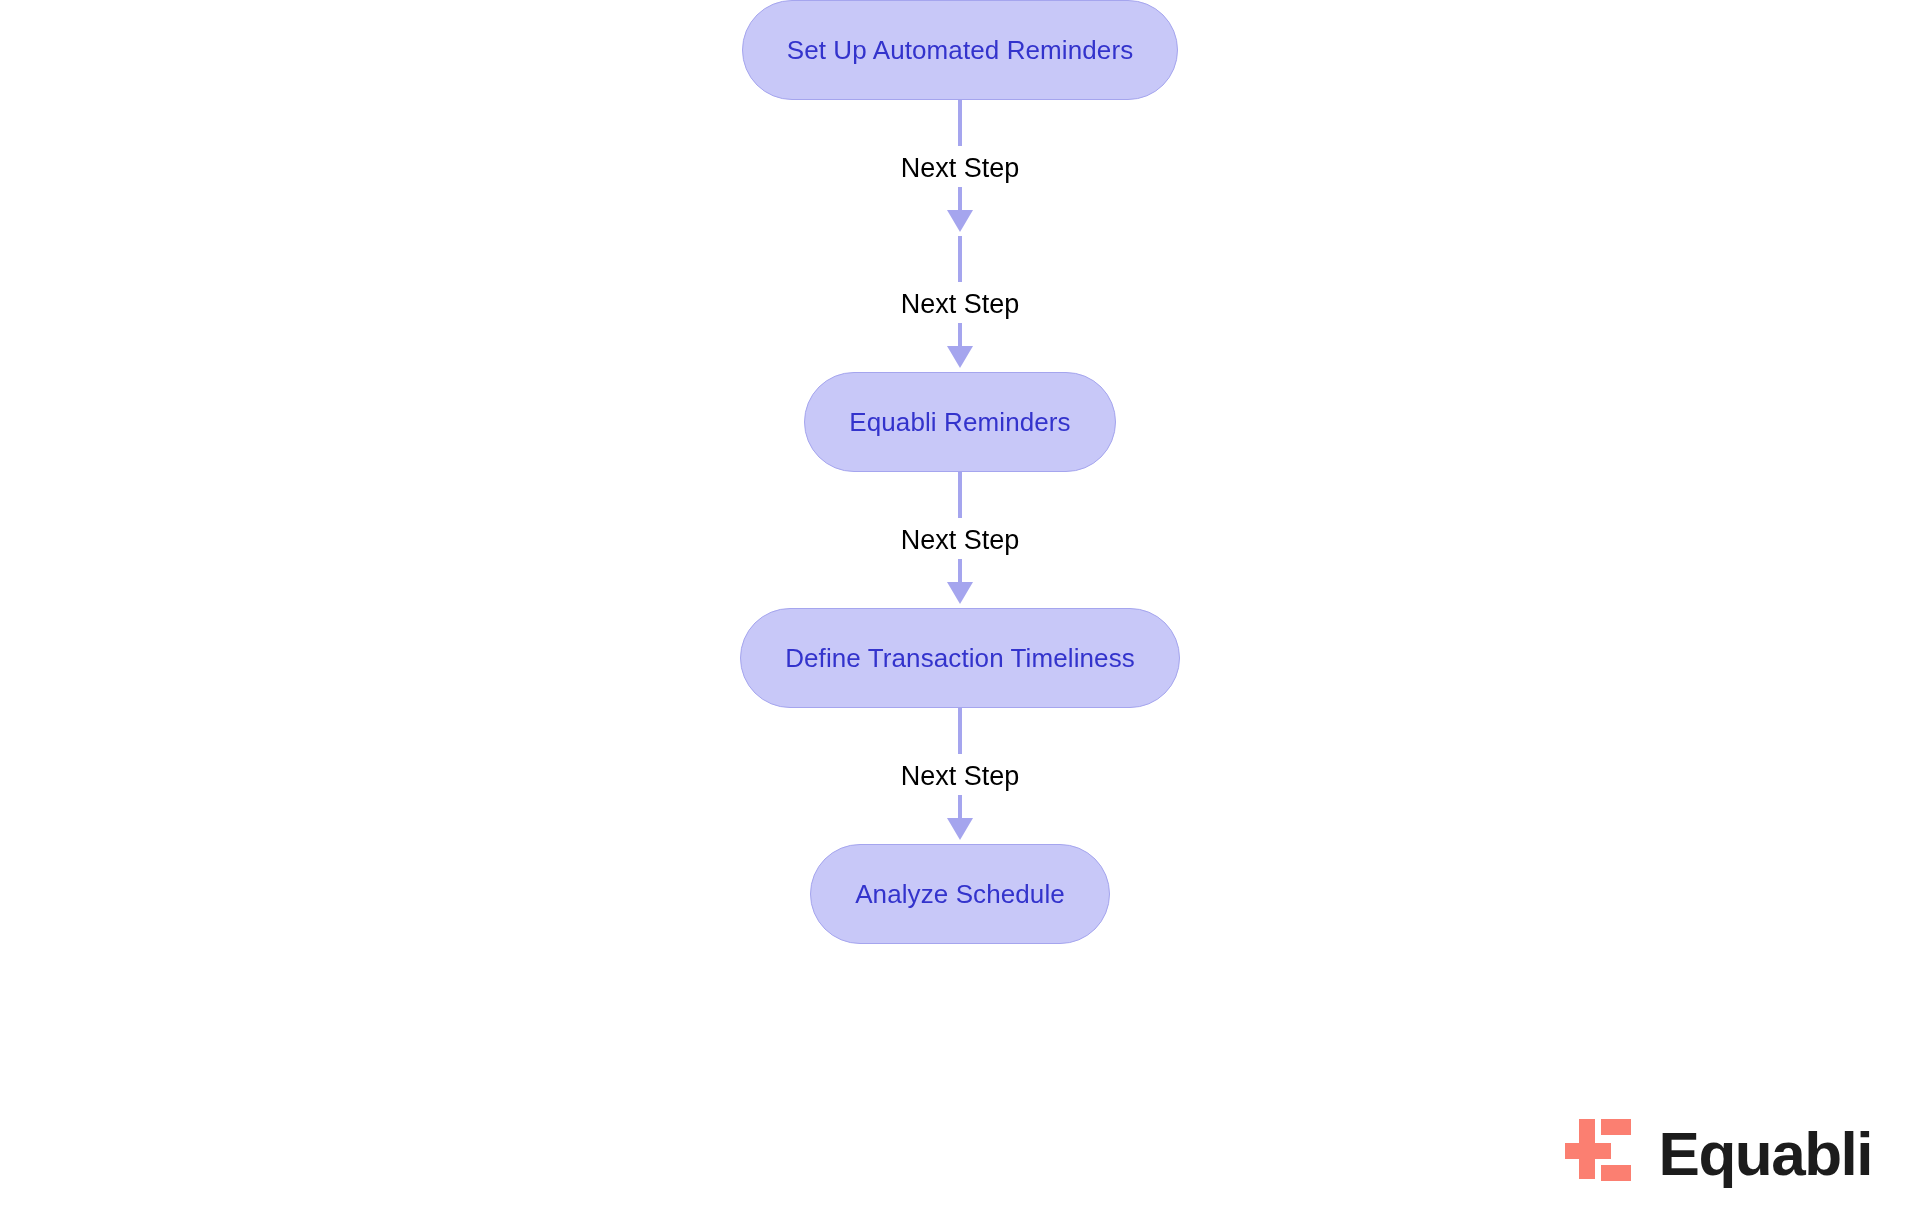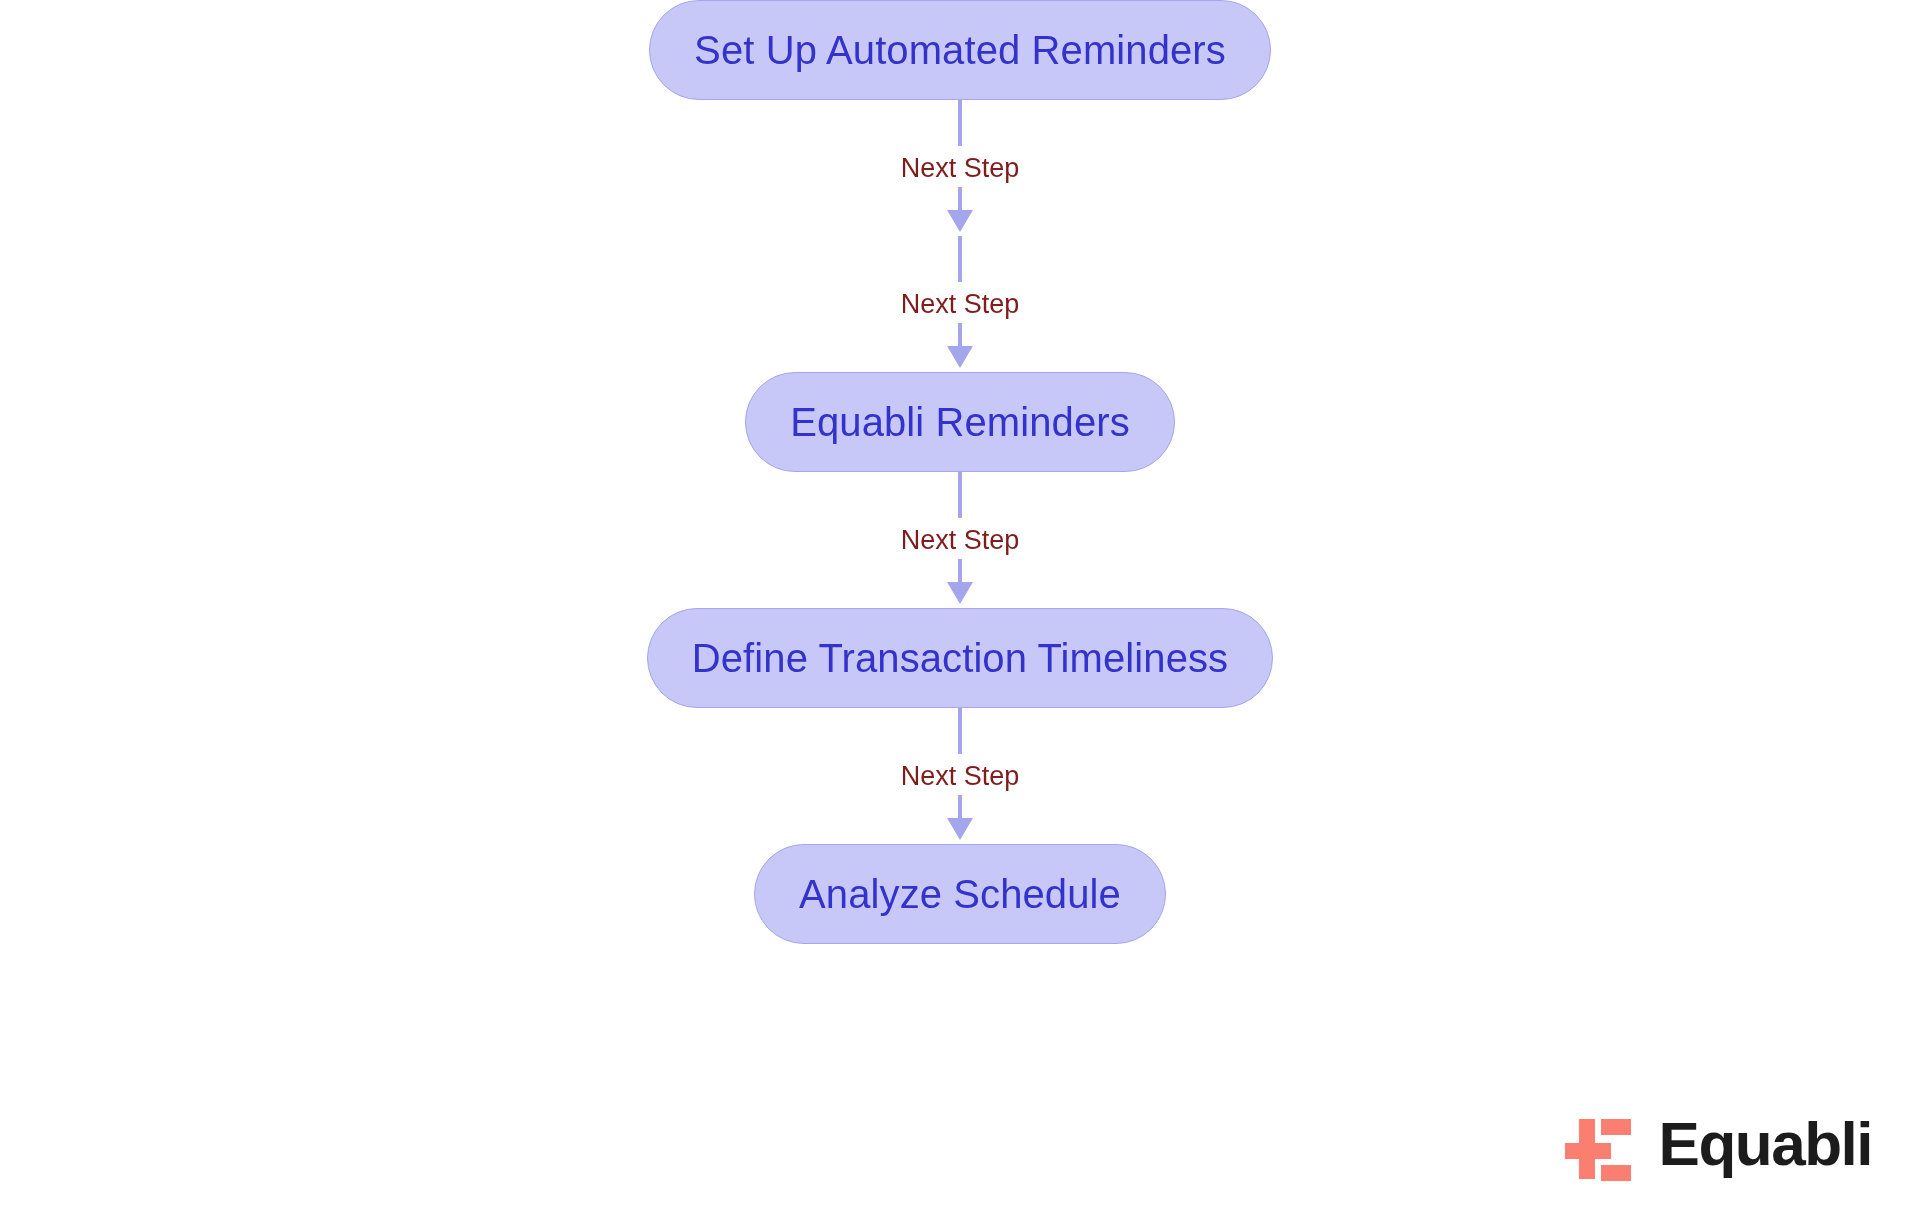--- a/index.html
+++ b/index.html
@@ -33,21 +33,21 @@
     flex-direction: column;
     align-items: center;
   }
 
   .node {
     box-sizing: border-box;
     background: #c8c8f8;
     border: 1.6px solid #a5a5ee;
     border-radius: 999px;
     color: #3333cc;
-    font-size: 40px;
+    font-size: 26px;
     font-weight: 400;
     letter-spacing: 0.1px;
     line-height: 1;
     display: flex;
     align-items: center;
     justify-content: center;
     padding: 10px 44px;
     height: 100px;
     white-space: nowrap;
     position: relative;
@@ -90,34 +90,34 @@
     width: 0;
     height: 0;
     border-left: 13px solid transparent;
     border-right: 13px solid transparent;
     border-top: 22px solid #a5a5ee;
   }
   .connector .edge-label {
     position: relative;
     z-index: 3;
     background: #ffffff;
-    color: #7f1d1d;
+    color: #000000;
     font-size: 27px;
     line-height: 1;
     padding: 5px 9px;
     white-space: nowrap;
   }
 
   
   #logo {
     position: absolute;
     right: 48px;
     bottom: 30px;
     display: flex;
-    align-items: flex-start;
+    align-items: flex-end;
     gap: 22px;
   }
   .logo-mark {
     position: relative;
     width: 72px;
     height: 72px;
     flex: 0 0 auto;
   }
   .logo-mark i {
     position: absolute;

